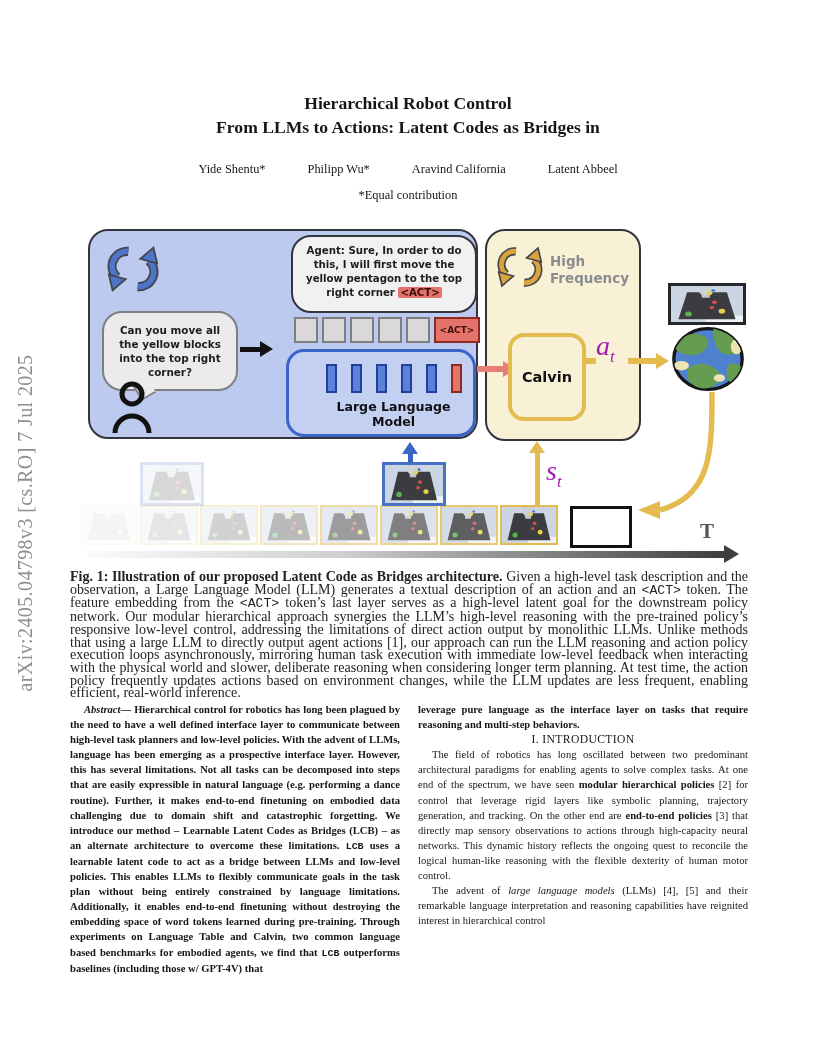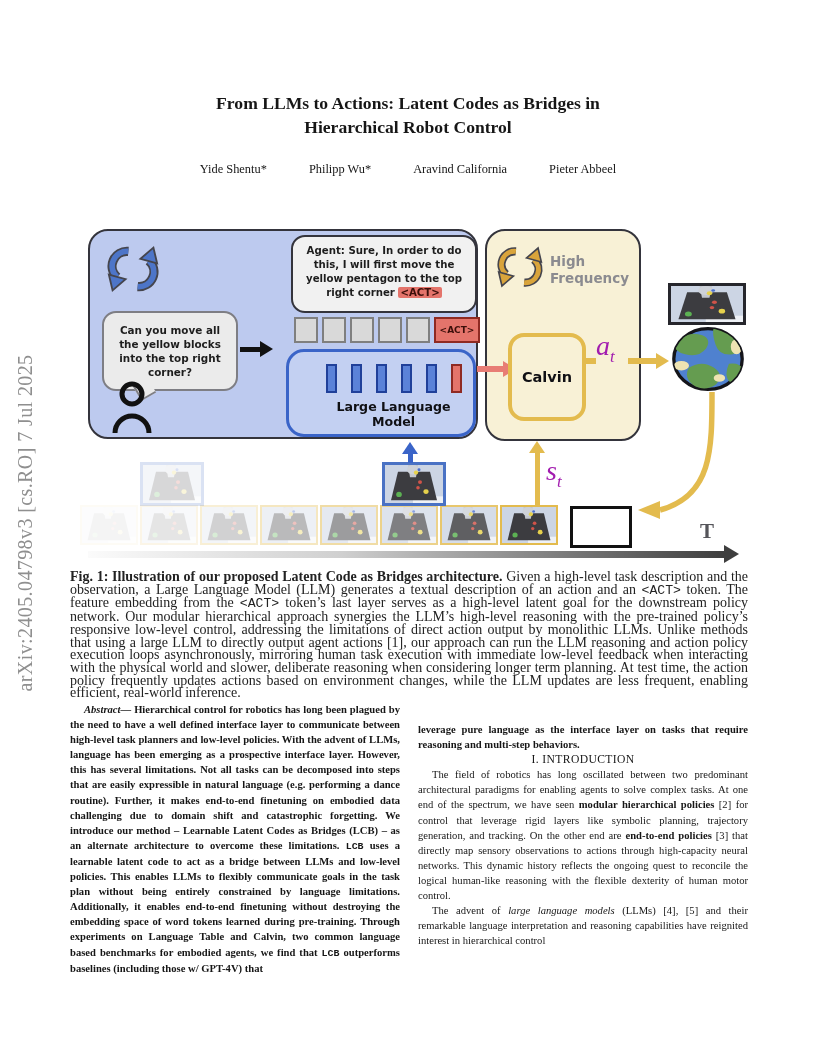--- a/index.html
+++ b/index.html
@@ -27,21 +27,21 @@
 
   .cycle{position:absolute;}
   .cycle-blue{left:16px;top:14px;width:58px;height:52px;color:#4d75c8;}
   .cycle-gold{left:407px;top:15px;width:50px;height:46px;color:#d9a43b;}
   .freq-label{position:absolute;font-family:"DejaVu Sans",sans-serif;font-weight:700;
               color:#8b8b90;line-height:1.25;}
   .lowf{left:88px;top:24px;width:100px;font-size:15px;}
   .highf{left:462px;top:24px;width:84px;font-size:13.5px;}
 
   .bubble{position:absolute;box-sizing:border-box;background:#f1f1f1;border:2px solid #34343c;
-          border-radius:14px;font-family:"DejaVu Sans",sans-serif;font-weight:700;
+          border-radius:20px;font-family:"DejaVu Sans",sans-serif;font-weight:700;
           text-align:center;color:#1d1d1d;}
   .agent-bubble{left:203px;top:6px;width:186px;height:78px;font-size:10.2px;
                 line-height:1.36;padding:7px 6px;}
   .user-bubble{left:14px;top:82px;width:136px;height:80px;font-size:10.4px;
                line-height:1.36;padding:10px 6px;background:#ebebeb;border-color:#7e7e84;}
   .user-tail{position:absolute;left:48px;top:152px;width:15px;height:15px;background:#ebebeb;
              border-right:2px solid #7e7e84;border-bottom:2px solid #7e7e84;
              transform:rotate(60deg);}
   .act-hl{background:#e4746b;color:#3c0f0a;padding:0 2px;border-radius:2px;}
 
@@ -104,21 +104,21 @@
   
   .caption{position:absolute;left:70px;top:571px;width:678px;font-size:14px;
            line-height:12.7px;text-align:justify;color:#222;}
   .caption .b{font-weight:700;}
   .tt{font-family:"Liberation Mono",monospace;font-size:0.94em;}
 
   
   .col{position:absolute;top:702px;width:330px;font-size:10.6px;line-height:15.1px;
        text-align:justify;}
   .col-l{left:70px;}
-  .col-r{left:418px;margin-top:20px;}
+  .col-r{left:418px;}
   .abstract{font-weight:700;}
   .abstract .lead{font-style:italic;}
   .indent{text-indent:14px;}
   .sec-head{text-align:center;font-size:11.6px;font-variant:small-caps;letter-spacing:0.4px;
             margin:9px 0 8px 0;font-weight:400;}
   .col p{margin:0;}
   .b{font-weight:700;}
   .i{font-style:italic;}
 </style>
 </head>
@@ -140,30 +140,31 @@
       <circle cx="41" cy="28" r="2.6" fill="#e6d14c"></circle>
     </g>
   </defs>
 </svg>
 
 <div class="page">
 
   <div class="arxiv">arXiv:2405.04798v3  [cs.RO]  7 Jul 2025</div>
 
   <div class="title">
+    <div>Hierarchical Robot Control</div>
     <div>From LLMs to Actions: Latent Codes as Bridges in</div>
-    <div>Hierarchical Robot Control</div>
   </div>
 
   <div class="authors">
     <span>Yide Shentu*</span>
     <span>Philipp Wu*</span>
     <span>Aravind California</span>
-    <span>Pieter Abbeel</span>
-  </div>
+    <span>Latent Abbeel</span>
+  </div>
+  <div class="affil1">*Equal contribution</div>
 
   <div class="fig">
 
     <div class="panel panel-blue"></div>
     <div class="panel panel-yellow"></div>
 
     <svg class="cycle cycle-blue" viewBox="0 0 60 56">
       <path d="M25 9 A 16 16 0 0 0 13 37" fill="none" stroke="#45454d" stroke-width="10"></path>
       <path d="M25 9 A 16 16 0 0 0 13 37" fill="none" stroke="currentColor" stroke-width="6"></path>
       <path d="M35 47 A 16 16 0 0 0 47 19" fill="none" stroke="#45454d" stroke-width="10"></path>

